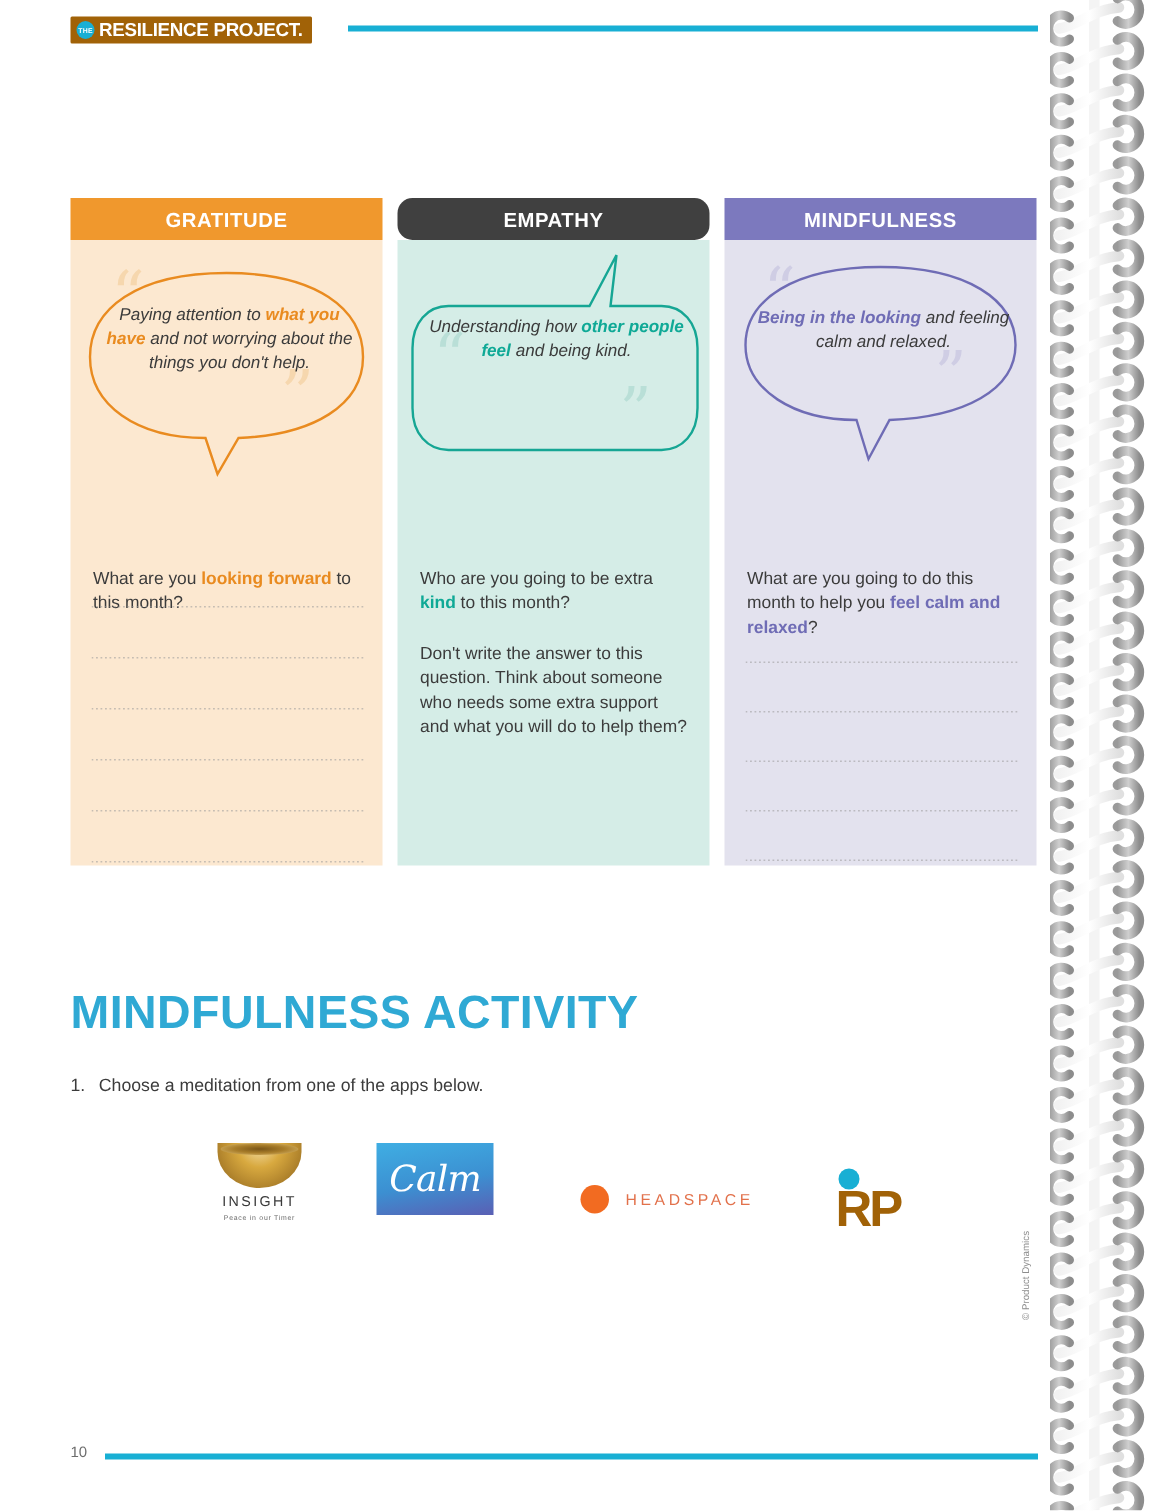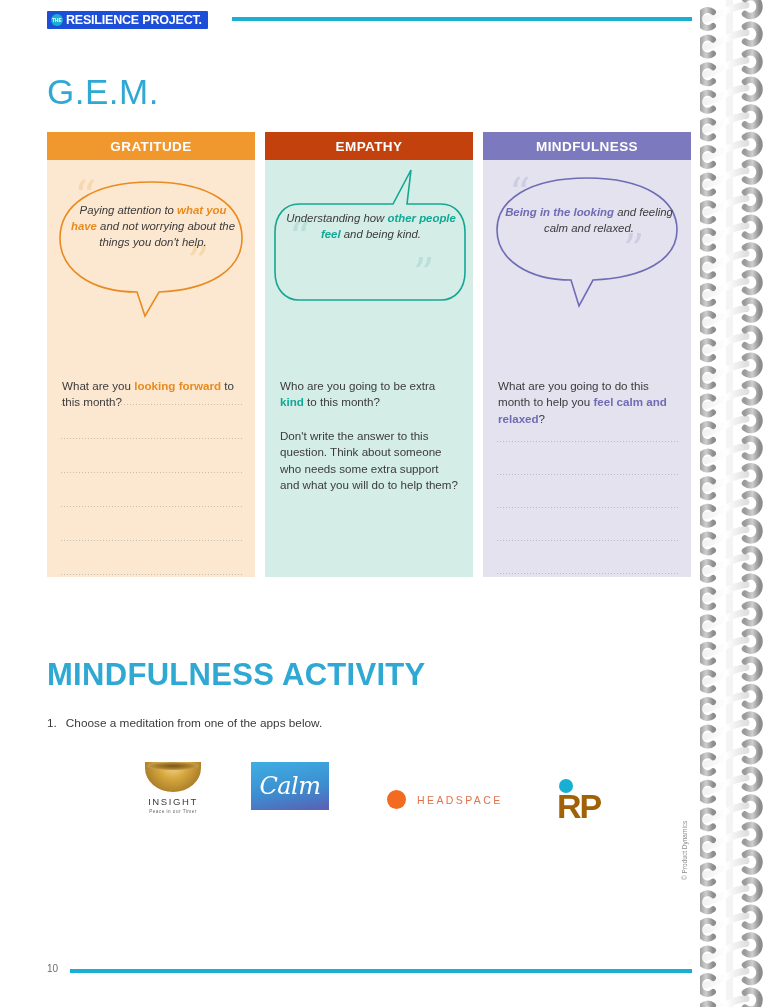--- a/index.html
+++ b/index.html
@@ -6,41 +6,41 @@
   body{
     width:768px;height:1007px;
     background:#ffffff;
     font-family:"Liberation Sans",sans-serif;
     position:relative;overflow:hidden;
   }
   .page{position:absolute;left:0;top:0;width:700px;height:1007px;background:#fff;}
 
   
   .top-rule{position:absolute;left:232px;top:17px;width:460px;height:4px;background:#18AFD4;}
-  .logo{position:absolute;left:47px;top:11px;height:18px;background:#1d4ed8;
+  .logo{position:absolute;left:47px;top:11px;height:18px;background:#a16207;
         display:flex;align-items:center;padding:0 6px 0 4px;border-radius:1px;}
   .logo-badge{width:12px;height:12px;border-radius:50%;background:#18AFD4;color:#fff;
         font-size:4.6px;font-weight:bold;letter-spacing:.2px;
         display:flex;align-items:center;justify-content:center;margin-right:3px;}
   .logo-text{color:#fff;font-size:12.5px;font-weight:bold;letter-spacing:-0.2px;
         font-family:"Liberation Sans",sans-serif;}
 
   .gem-title{position:absolute;left:47px;top:72px;font-size:35px;color:#2FA9D4;
         letter-spacing:.5px;font-weight:400;}
 
   
   .cols{position:absolute;left:47px;top:132px;width:644px;display:flex;gap:10px;}
   .col{width:208px;}
   .col-head{height:28px;display:flex;align-items:center;justify-content:center;
         color:#fff;font-size:13.5px;font-weight:bold;letter-spacing:.4px;}
   .col-body{position:relative;height:417px;}
 
   .c-grat .col-head{background:#F0982D;text-align:center;}
   .c-grat .col-body{background:#FCE8D0;}
-  .c-emp .col-head{background:#c2410c;}
+  .c-emp .col-head{background:#404040;border-radius:10px;}
   .c-emp .col-body{background:#D5EDE7;}
   .c-mind .col-head{background:#7C79BE;}
   .c-mind .col-body{background:#E3E2EE;}
 
   
   .bubble-wrap{position:relative;height:160px;}
   .bubble-svg{position:absolute;left:0;top:0;}
   .bubble-text{position:absolute;left:18px;right:14px;text-align:center;
         font-size:11.4px;line-height:16.2px;font-style:italic;color:#3b3b3b;z-index:3;}
   .c-grat .bubble-text{top:42px;}
@@ -120,21 +120,20 @@
 
 <div class="page">
 
   <div class="top-rule"></div>
 
   <div class="logo">
     <span class="logo-badge">THE</span>
     <span class="logo-text">RESILIENCE PROJECT.</span>
   </div>
 
-  <div class="gem-title">G.E.M.</div>
 
   <div class="cols">
 
     <div class="col c-grat">
       <div class="col-head">GRATITUDE</div>
       <div class="col-body">
         <div class="bubble-wrap">
           <svg class="bubble-svg" width="208" height="160" viewBox="0 0 208 160">
             <path d="M104 22 C44 22 13 46 13 78 C13 110 44 132 90 132 L98 156 L112 132 C162 130 195 110 195 78 C195 46 164 22 104 22 Z" fill="none" stroke="#E98B20" stroke-width="1.6"></path>
             <text x="27" y="52" font-family="DejaVu Serif, serif" font-size="44" fill="#F6D7AE">“</text>

